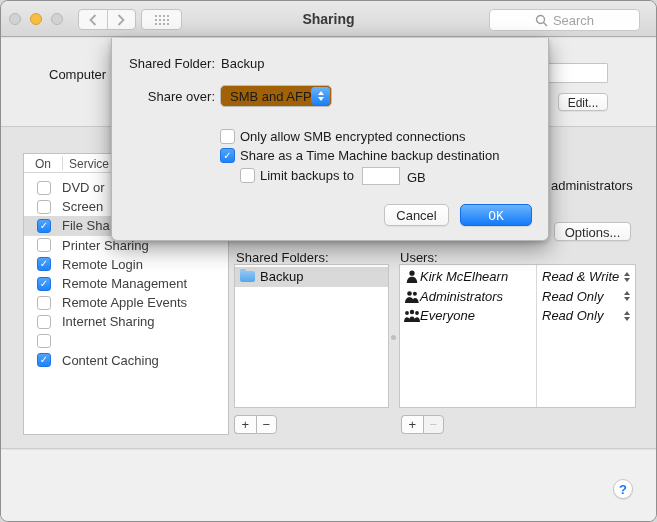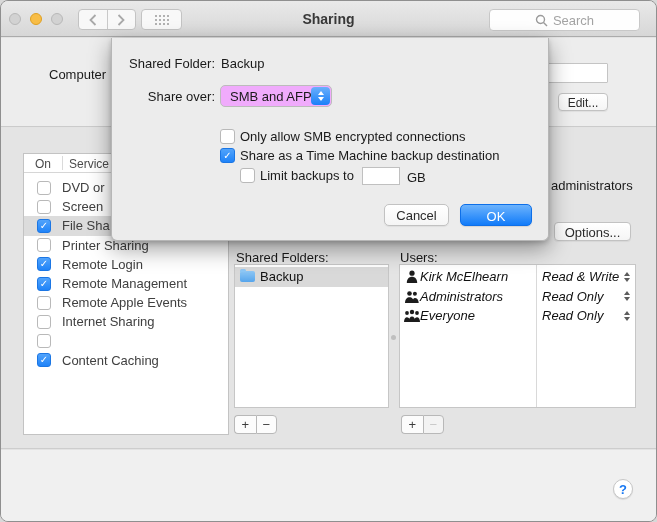--- a/index.html
+++ b/index.html
@@ -95,41 +95,41 @@
     font-size:13px;font-weight:bold;color:#1878f2;}
 
   
   .sheet{position:absolute;left:110px;top:37px;width:438px;height:203px;background:#ececec;
     border:1px solid #b6b6b6;border-top:none;border-radius:0 0 6px 6px;
     box-shadow:0 8px 22px rgba(0,0,0,0.38),0 2px 5px rgba(0,0,0,0.18);z-index:10;}
   .sheet .rlabel{position:absolute;font-size:13px;color:#1a1a1a;text-align:right;width:103px;left:0;}
   .sf-line-label{top:18px;}
   .sf-line-value{position:absolute;left:109px;top:18px;font-size:13px;color:#1a1a1a;}
   .so-label{top:51px;}
-  .popup{position:absolute;left:108px;top:47px;width:112px;height:22px;background:#f0abfc;border:1px solid #bcbcbc;
+  .popup{position:absolute;left:108px;top:47px;width:112px;height:22px;background:#a16207;border:1px solid #bcbcbc;
     border-radius:5px;display:flex;align-items:center;}
   .popup .pval{font-size:13px;color:#1a1a1a;margin-left:9px;}
   .popup .pcap{position:absolute;right:1px;top:1px;bottom:1px;width:19px;border-radius:4px;
     background:linear-gradient(#6ab0fc,#1a80f8);display:flex;flex-direction:column;align-items:center;justify-content:center;gap:2px;}
   .popup .pcap .tri-u{border-bottom-color:#fff;}
   .popup .pcap .tri-d{border-top-color:#fff;}
   .sheet-cb-row{position:absolute;left:108px;display:flex;align-items:center;}
   .sheet-cb-row .cb{width:15px;height:15px;}
   .sheet-cb-row .cblabel{font-size:13px;color:#1a1a1a;margin-left:5px;white-space:nowrap;}
   .row-guest{top:71px;}
   .row-smb{top:90.5px;}
   .row-tm{top:110px;}
   .row-limit{top:130px;left:128px;}
   .limit-field{position:absolute;left:250px;top:129px;width:38px;height:18px;border:1px solid #c0c0c0;background:#fff;
     font-size:13px;padding:0 3px;}
   .gb{position:absolute;left:295px;top:132px;font-size:13px;color:#1a1a1a;}
   .cancel-btn{position:absolute;left:272px;top:166px;width:65px;height:22px;font-size:13px;line-height:20px;border-radius:5px;}
   .ok-btn{position:absolute;left:348px;top:166px;width:72px;height:22px;font-size:13px;line-height:22px;border-radius:5px;
     background:linear-gradient(#6cb3fd,#117bf9);border:1px solid #0e6fe8;color:#fff;text-align:center;
-    box-shadow:0 1px 1px rgba(0,0,0,0.1);}
+    box-shadow:0 1px 1px rgba(0,0,0,0.1);font-family:Liberation Mono, monospace;}
 </style>
 </head>
 <body>
 
 <div id="window">
 
   <div class="toolbar">
     <span class="tl close"></span>
     <span class="tl min"></span>
     <span class="tl zoomb"></span>

